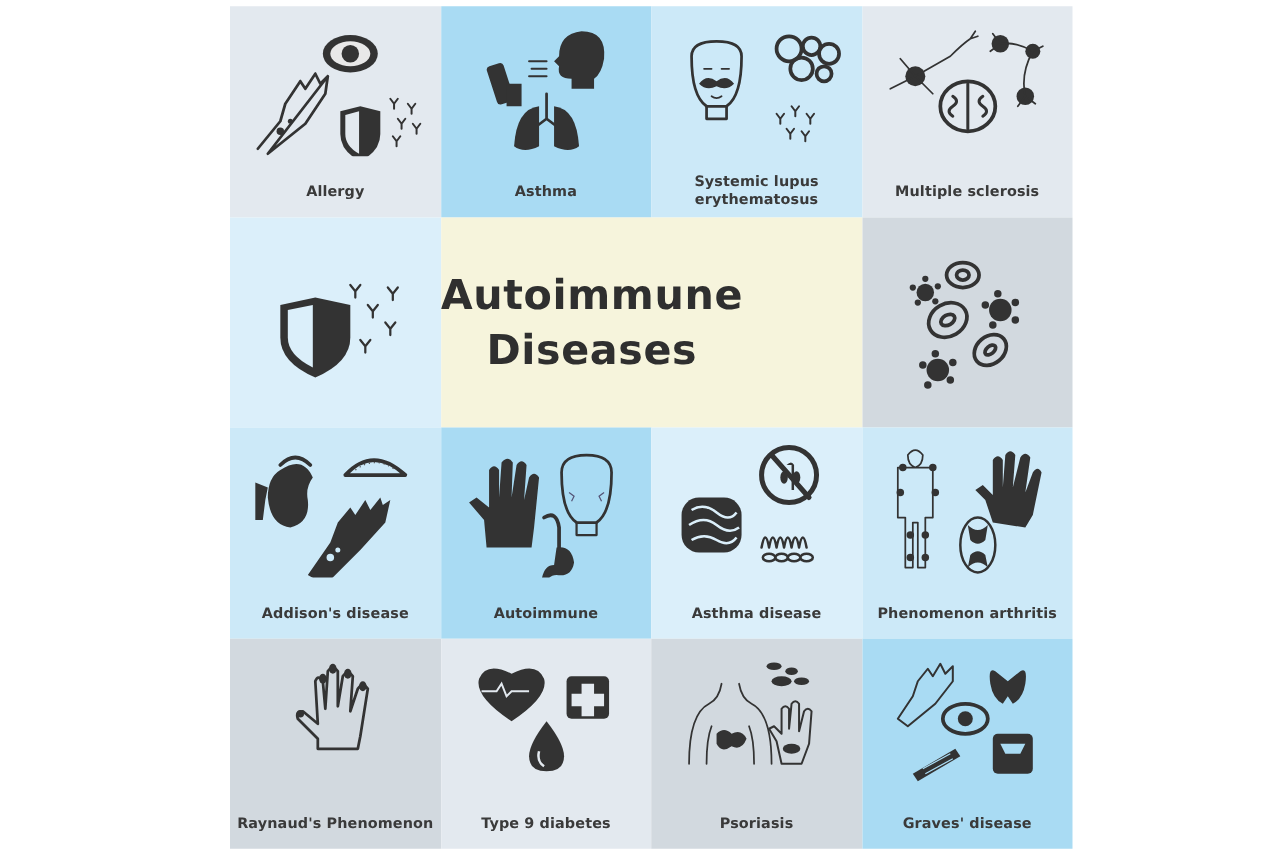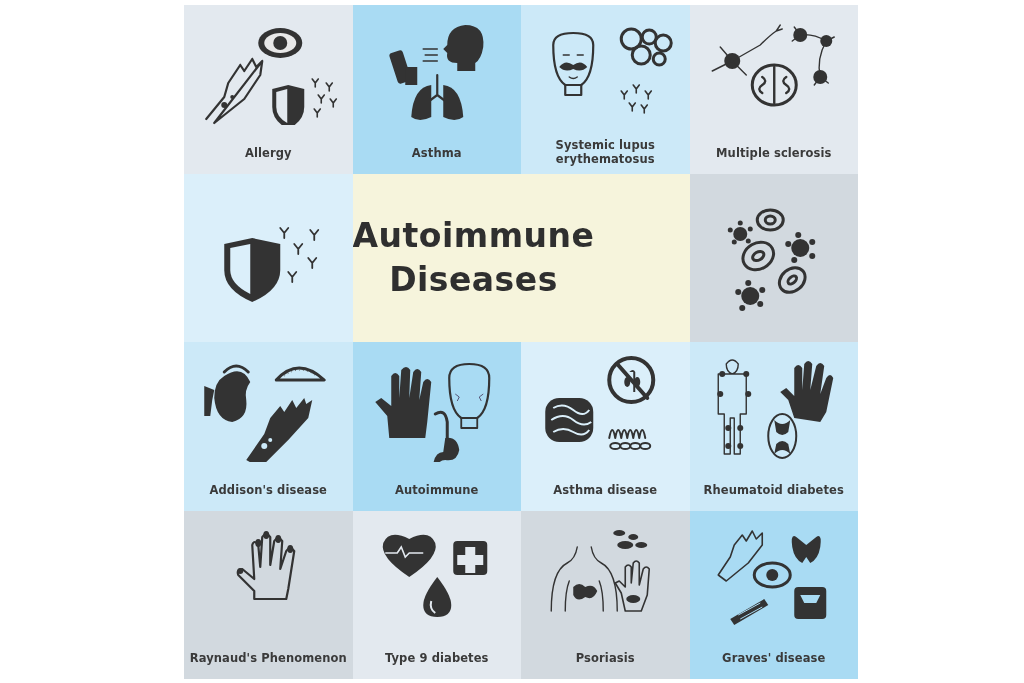--- a/index.html
+++ b/index.html
@@ -246,21 +246,21 @@
           </g>
         </g>
       <g>
           <path class="ink" d="M104 76 L98 58 L90 50 L96 46 L104 54 L104 26 Q108 20 112 26 L112 48 L114 22 Q118 16 122 22 L120 48 L126 24 Q130 18 134 24 L130 52 L136 36 Q140 30 143 36 L136 70 L130 80 Z"></path>
         </g>
       <g>
           <ellipse cx="92" cy="94" rx="14" ry="22" class="st" style="stroke-width:2"></ellipse>
           <path class="ink" d="M84 78 q8 8 16 0 l-2 12 q-6 6 -12 0 z M84 112 q8 -8 16 0 l-2 -10 q-6 -6 -12 0 z"></path>
         </g>
     </svg>
-    <div class="label">Rheumatoid diabetes</div>
+    <div class="label">Phenomenon arthritis</div>
   </div>
 
   <div class="cell" style="background:#d2d9df">
     <svg class="art" viewBox="0 0 168 120">
       <g>
           <path class="st" d="M70 88 L70 80 L54 64 Q52 58 58 58 L70 68 L68 34 Q70 28 74 34 L76 56 L78 26 Q82 20 86 26 L86 54 L90 30 Q94 24 98 30 L96 58 L102 40 Q106 34 110 40 L104 78 L102 88 Z"></path>
           <g class="ink">
             <ellipse cx="74" cy="32" rx="3" ry="4"></ellipse>
             <ellipse cx="82" cy="24" rx="3" ry="4"></ellipse>
             <ellipse cx="94" cy="28" rx="3" ry="4"></ellipse>

